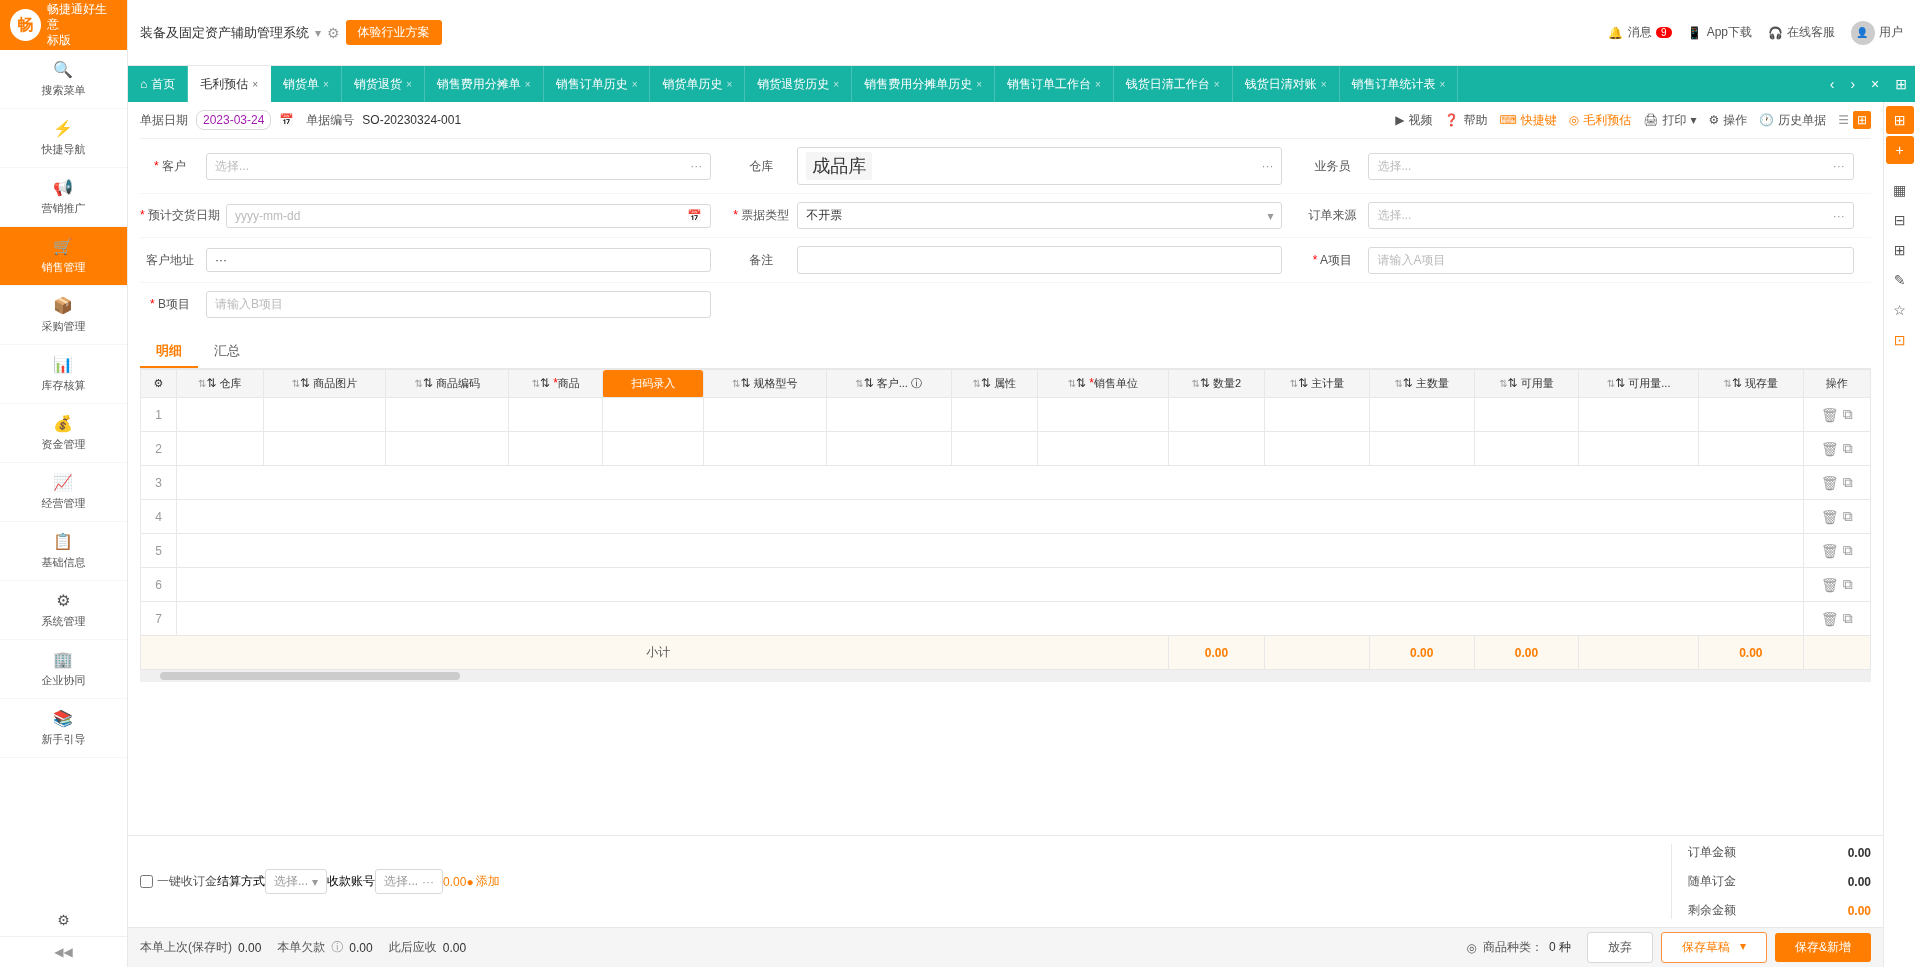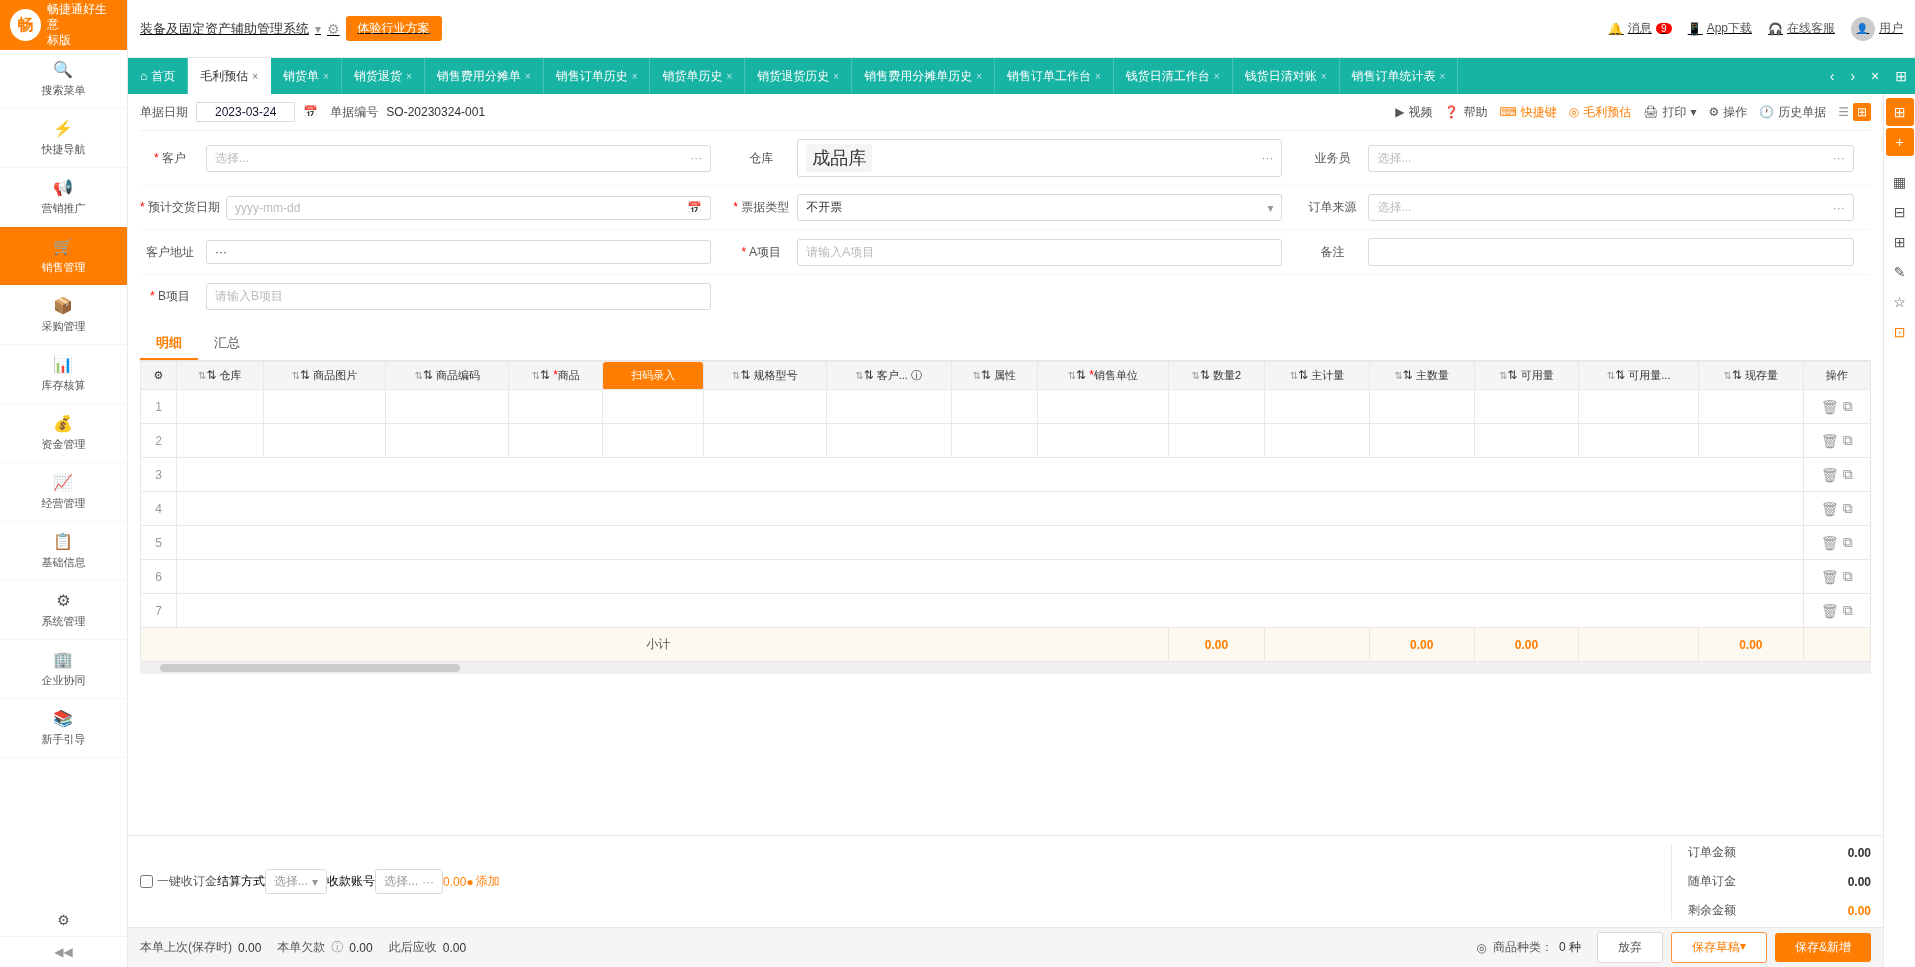--- a/index.html
+++ b/index.html
@@ -16,21 +16,21 @@
     .sidebar-item .label { font-size: 11px; }
     .sidebar-bottom { margin-top: auto; display: flex; flex-direction: column; }
     .sidebar-bottom-item { display: flex; flex-direction: column; align-items: center; padding: 8px 0; cursor: pointer; color: #555; gap: 2px; }
     .sidebar-bottom-item .icon { font-size: 14px; }
     .sidebar-collapse { display: flex; align-items: center; justify-content: center; padding: 8px; border-top: 1px solid #f0f0f0; cursor: pointer; color: #999; }
 
     
     .main { flex: 1; display: flex; flex-direction: column; height: 967px; overflow: hidden; }
 
     
-    .topbar { height: 58px; background: #fff; display: flex; align-items: center; padding: 0 12px; border-bottom: 1px solid #e8e8e8; gap: 8px; text-decoration: underline; }
+    .topbar { height: 66px; background: #fff; display: flex; align-items: center; padding: 0 12px; border-bottom: 1px solid #e8e8e8; gap: 8px; }
     .topbar-system { display: flex; align-items: center; gap: 6px; flex: 1; }
     .system-name { font-size: 13px; color: #333; }
     .topbar-btn { background: #ff7d00; color: #fff; border: none; padding: 4px 12px; border-radius: 3px; cursor: pointer; font-size: 12px; }
     .topbar-right { display: flex; align-items: center; gap: 16px; }
     .topbar-right-item { display: flex; align-items: center; gap: 4px; cursor: pointer; color: #555; font-size: 12px; }
     .badge { background: #f00; color: #fff; border-radius: 10px; padding: 0 4px; font-size: 10px; min-width: 16px; text-align: center; }
     .user-avatar { width: 24px; height: 24px; background: #ccc; border-radius: 50%; display: flex; align-items: center; justify-content: center; font-size: 10px; }
 
     
     .nav-tabs { height: 36px; background: #17b3a3; display: flex; align-items: center; overflow: hidden; }
@@ -96,21 +96,21 @@
     
     .order-summary { border-left: 1px solid #e8e8e8; padding-left: 16px; display: flex; flex-direction: column; gap: 12px; min-width: 200px; }
     .order-sum-row { display: flex; align-items: center; justify-content: space-between; gap: 16px; font-size: 12px; }
     .order-sum-label { color: #555; }
     .order-sum-value { color: #333; font-weight: bold; }
     .order-sum-value.highlight { color: #ff7d00; }
 
     
     .action-btns { display: flex; align-items: center; gap: 8px; }
     .btn-discard { border: 1px solid #d9d9d9; background: #fff; color: #555; padding: 6px 20px; border-radius: 3px; cursor: pointer; font-size: 12px; }
-    .btn-save-draft { border: 1px solid #ff9040; background: #fff; color: #ff7d00; padding: 6px 20px; border-radius: 3px; cursor: pointer; font-size: 12px; display: flex; gap: 0; }
+    .btn-save-draft { border: 1px solid #ff9040; background: #fff; color: #ff7d00; padding: 6px 20px; border-radius: 3px; cursor: pointer; font-size: 12px; display: flex; gap: 10px; }
     .btn-save-new { background: #ff7d00; color: #fff; border: none; padding: 6px 20px; border-radius: 3px; cursor: pointer; font-size: 12px; }
 
     
     .status-bar { background: #f5f5f5; padding: 4px 12px; display: flex; align-items: center; gap: 16px; border-top: 1px solid #e8e8e8; font-size: 12px; color: #555; }
 
     
     .right-panel { width: 32px; background: #fff; border-left: 1px solid #e8e8e8; display: flex; flex-direction: column; align-items: center; padding: 4px 0; gap: 2px; }
     .right-panel-btn { width: 28px; height: 28px; display: flex; align-items: center; justify-content: center; cursor: pointer; border-radius: 3px; color: #555; font-size: 14px; }
     .content-with-right { display: flex; flex: 1; overflow: hidden; }
 
@@ -285,21 +285,21 @@
 
   <div class="content-with-right">
 
     <div class="full-form">
 
       <div class="section" style="background:#fff;">
         <div class="form-toolbar">
           <div class="form-toolbar-left">
             <div class="form-field-group">
               <span class="field-label">单据日期</span>
-              <span class="field-value" style="cursor:pointer;color:#0f172a;border:1px solid #d9d9d9;padding:2px 18px;border-radius:1px;">2023-03-24</span>
+              <span class="field-value" style="cursor:pointer;color:#a21caf;border:1px solid #d9d9d9;padding:2px 6px;border-radius:8px;">2023-03-24</span>
               <span style="cursor:pointer;color:#999;">📅</span>
             </div>
             <div class="form-field-group">
               <span class="field-label">单据编号</span>
               <span class="field-value">SO-20230324-001</span>
             </div>
           </div>
           <div class="form-toolbar-right">
             <div class="toolbar-action">
               <span>▶</span>
@@ -398,31 +398,31 @@
         </div>
 
         <div class="form-row">
           <div class="form-cell" style="flex:1;max-width:33%;">
             <span class="form-cell-label">客户地址</span>
             <div class="form-input-box">
               <span>···</span>
             </div>
           </div>
           <div class="form-cell" style="flex:1;max-width:33%;padding-left:20px;">
+            <span class="form-cell-label">备注</span>
+            <div class="form-input-box" style="min-height:28px;"></div>
+          </div>
+          <div class="form-cell" style="flex:1;max-width:33%;padding-left:20px;">
             <span class="form-cell-label">
               <span style="color:#f00;">*</span>
               <span>A项目</span>
             </span>
             <div class="form-input-box">
               <span class="placeholder">请输入A项目</span>
             </div>
-          </div>
-          <div class="form-cell" style="flex:1;max-width:33%;padding-left:20px;">
-            <span class="form-cell-label">备注</span>
-            <div class="form-input-box" style="min-height:28px;"></div>
           </div>
         </div>
 
         <div class="form-row" style="border-bottom:none;">
           <div class="form-cell" style="max-width:33%;">
             <span class="form-cell-label">
               <span style="color:#f00;">*</span>
               <span>B项目</span>
             </span>
             <div class="form-input-box">

